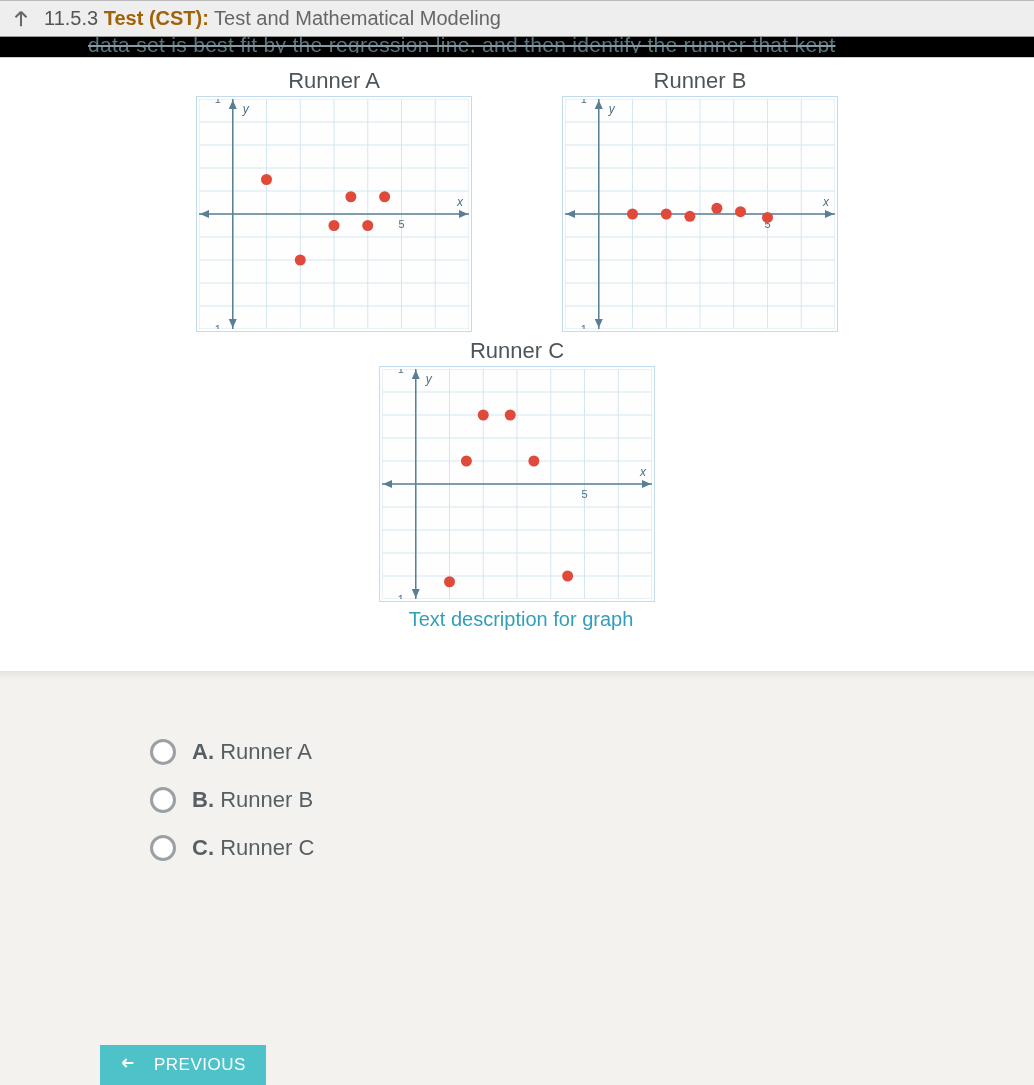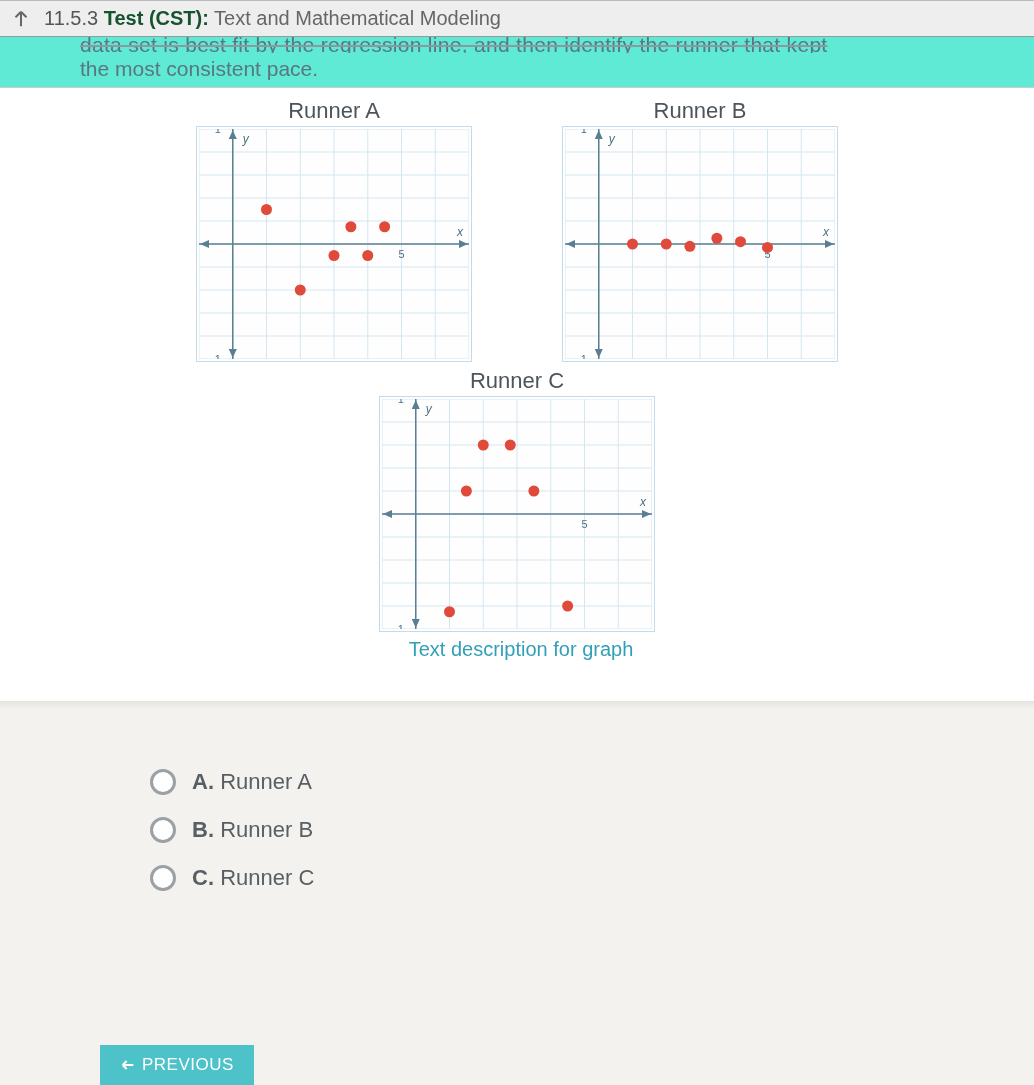--- a/index.html
+++ b/index.html
@@ -20,26 +20,27 @@
     align-items: center;
     gap: 12px;
   }
   .back-icon {
     width: 22px; height: 22px;
     display: inline-block;
   }
   .back-icon svg { width: 100%; height: 100%; stroke: #666; }
   .top-title { font-size: 20px; color: #444; }
   .top-title .sec { color: #555; font-weight: normal; }
-  .top-title .cst { color: #14532d; font-weight: bold; }
+  .top-title .cst { color: #a16207; font-weight: bold; }
   .top-title .rest { color: #666; }
   .question-strip {
-    background: #5eead4;
+    background: #000000;
     border-bottom: 1px solid #ccc;
     margin: 0;
+    padding-left: 8px;
   }
   .question-text-cut {
     color: #5a7780;
     font-size: 21px;
     padding: 0 80px;
     line-height: 1.1;
     position: relative;
     top: -4px;
     height: 20px;
     overflow: hidden;
@@ -104,22 +105,22 @@
   .answer-label .letter { font-weight: bold; }
   .prev-btn {
     position: absolute;
     left: 100px;
     bottom: 0;
     background: #4dc2c9;
     color: #fff;
     font-size: 17px;
     padding: 10px 20px;
     display: flex;
-    align-items: center;
-    gap: 6px;
+    align-items: flex-start;
+    gap: 18px;
     letter-spacing: 0.5px;
     cursor: pointer;
   }
   .prev-btn svg { width: 16px; height: 16px; stroke: #fff; }
   .divider-shadow {
     height: 8px;
     background: linear-gradient(#e5e3de, #f4f2ee);
   }
   .axis-text { font-size: 12px; fill: #4b7080; font-style: italic; }
   .tick-text { font-size: 11px; fill: #4b7080; }
@@ -129,27 +130,26 @@
 
 <div class="top-bar">
   <span class="back-icon">
     <svg viewBox="0 0 24 24" fill="none" stroke-width="2.2">
         <path d="M12 20 V4 M12 4 L6 10 M12 4 L18 10"></path>
       </svg>
   </span>
   <span class="top-title">
     <span class="sec">11.5.3</span>
     <span class="cst">Test (CST):</span>
-    <span class="rest">Text and Mathematical Modeling</span>
+    <span class="rest">Test and Mathematical Modeling</span>
   </span>
 </div>
 
 <div class="question-strip">
   <div class="question-text-cut" style="text-decoration:line-through; text-decoration-color:#8a9aa0;">data set is best fit by the regression line, and then identify the runner that kept</div>
-  <div class="question-text">the most consistent pace.</div>
 </div>
 
 <div class="content">
 
   <div class="charts-row">
     <div class="chart-block">
       <div class="chart-title">Runner A</div>
       <div class="chart-wrap">
         <svg id="chartA" width="270" height="230">
             <line x1="0" y1="0" x2="0" y2="230" stroke="#d4e7f0" stroke-width="1"></line>

